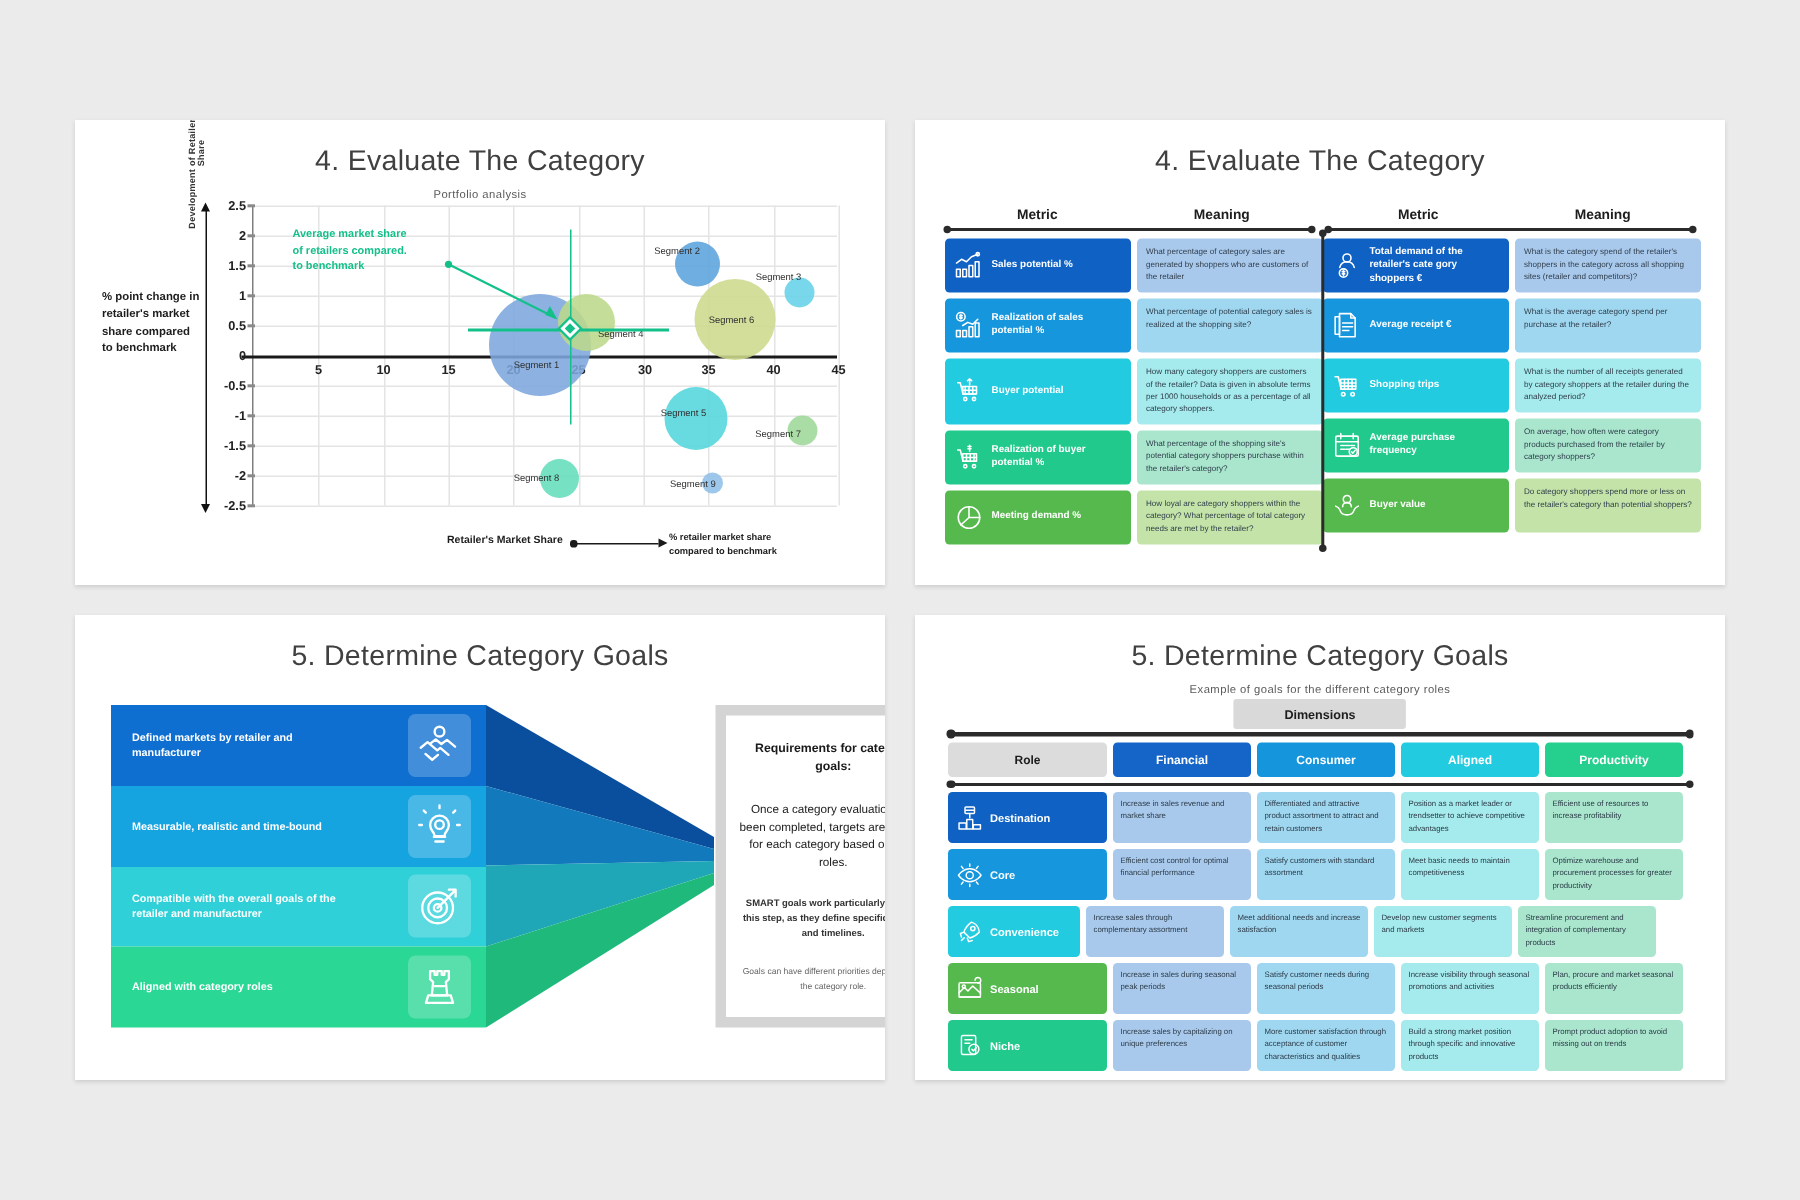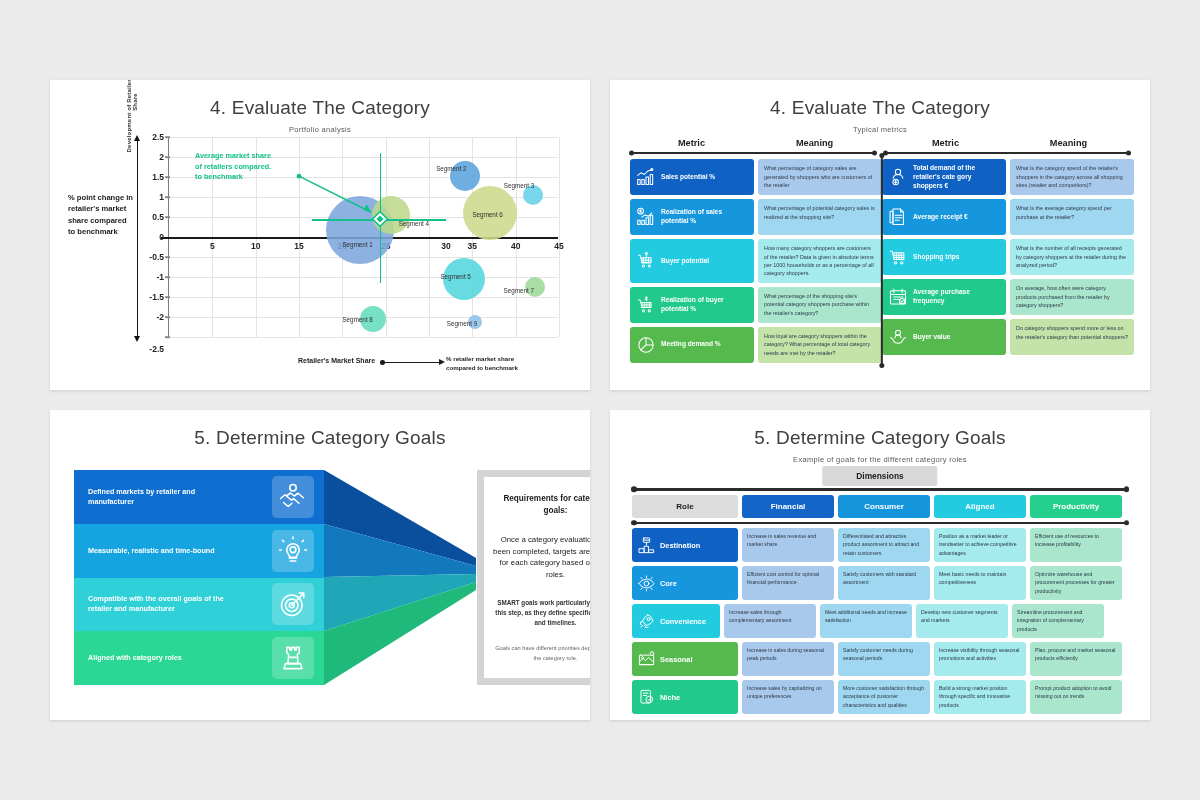--- a/index.html
+++ b/index.html
@@ -244,28 +244,28 @@
           <div class="ytick-mark" style="top:80px"></div>
           <div class="ytick" style="top:100px">0</div>
           <div class="ytick" style="top:120px">-0.5</div>
           <div class="ytick-mark" style="top:120px"></div>
           <div class="ytick" style="top:140px">-1</div>
           <div class="ytick-mark" style="top:140px"></div>
           <div class="ytick" style="top:160px">-1.5</div>
           <div class="ytick-mark" style="top:160px"></div>
           <div class="ytick" style="top:180px">-2</div>
           <div class="ytick-mark" style="top:180px"></div>
-          <div class="ytick" style="top:212px">-2.5</div>
+          <div class="ytick" style="top:200px">-2.5</div>
           <div class="ytick-mark" style="top:200px"></div>
           <div class="xtick" style="left:43.33333333333333px;top:104px">5</div>
           <div class="xtick" style="left:86.66666666666666px;top:104px">10</div>
           <div class="xtick" style="left:130px;top:104px">15</div>
           <div class="xtick" style="left:173.33333333333331px;top:104px">20</div>
           <div class="xtick" style="left:216.66666666666669px;top:104px">25</div>
-          <div class="xtick" style="left:277px;top:104px">30</div>
+          <div class="xtick" style="left:261px;top:104px">30</div>
           <div class="xtick" style="left:303.3333333333333px;top:104px">35</div>
           <div class="xtick" style="left:346.66666666666663px;top:104px">40</div>
           <div class="xtick" style="left:390px;top:104px">45</div>
           <div class="bubble" style="left:190.66666666666666px;top:92.8px;width:68px;height:68px;background:#7da7dd;opacity:.88"></div>
           <div class="bubble" style="left:296.4px;top:39.2px;width:30px;height:30px;background:#5ba3dc;opacity:.88"></div>
           <div class="bubble" style="left:364px;top:57.99999999999999px;width:20px;height:20px;background:#67d2e8;opacity:.88"></div>
           <div class="bubble" style="left:221.86666666666667px;top:78px;width:38px;height:38px;background:#bcd88a;opacity:.88"></div>
           <div class="bubble" style="left:294.6666666666667px;top:142px;width:42px;height:42px;background:#53d6dd;opacity:.88"></div>
           <div class="bubble" style="left:320.66666666666663px;top:76px;width:54px;height:54px;background:#ccd98b;opacity:.88"></div>
           <div class="bubble" style="left:365.73333333333335px;top:150px;width:20px;height:20px;background:#9ed89a;opacity:.88"></div>
@@ -297,21 +297,20 @@
         <div class="xaxis-cap1">Retailer's Market Share</div>
         <div class="xarrow"></div>
         <div class="xaxis-cap2">% retailer market share
 compared to benchmark</div>
       </div>
     </div>
   </div>
 
   <div class="slide">
     <div class="slide-title">4. Evaluate The Category</div>
-    <div class="slide-sub">Typical metrics</div>
 
     <div class="metrics">
       <div class="metrics-head">
         <div class="mh-col" style="width:124px">Metric</div>
         <div class="mh-col" style="width:124px">Meaning</div>
         <div style="width:8px"></div>
         <div class="mh-col" style="width:124px">Metric</div>
         <div class="mh-col" style="width:124px">Meaning</div>
       </div>
       <div style="display:flex;">

